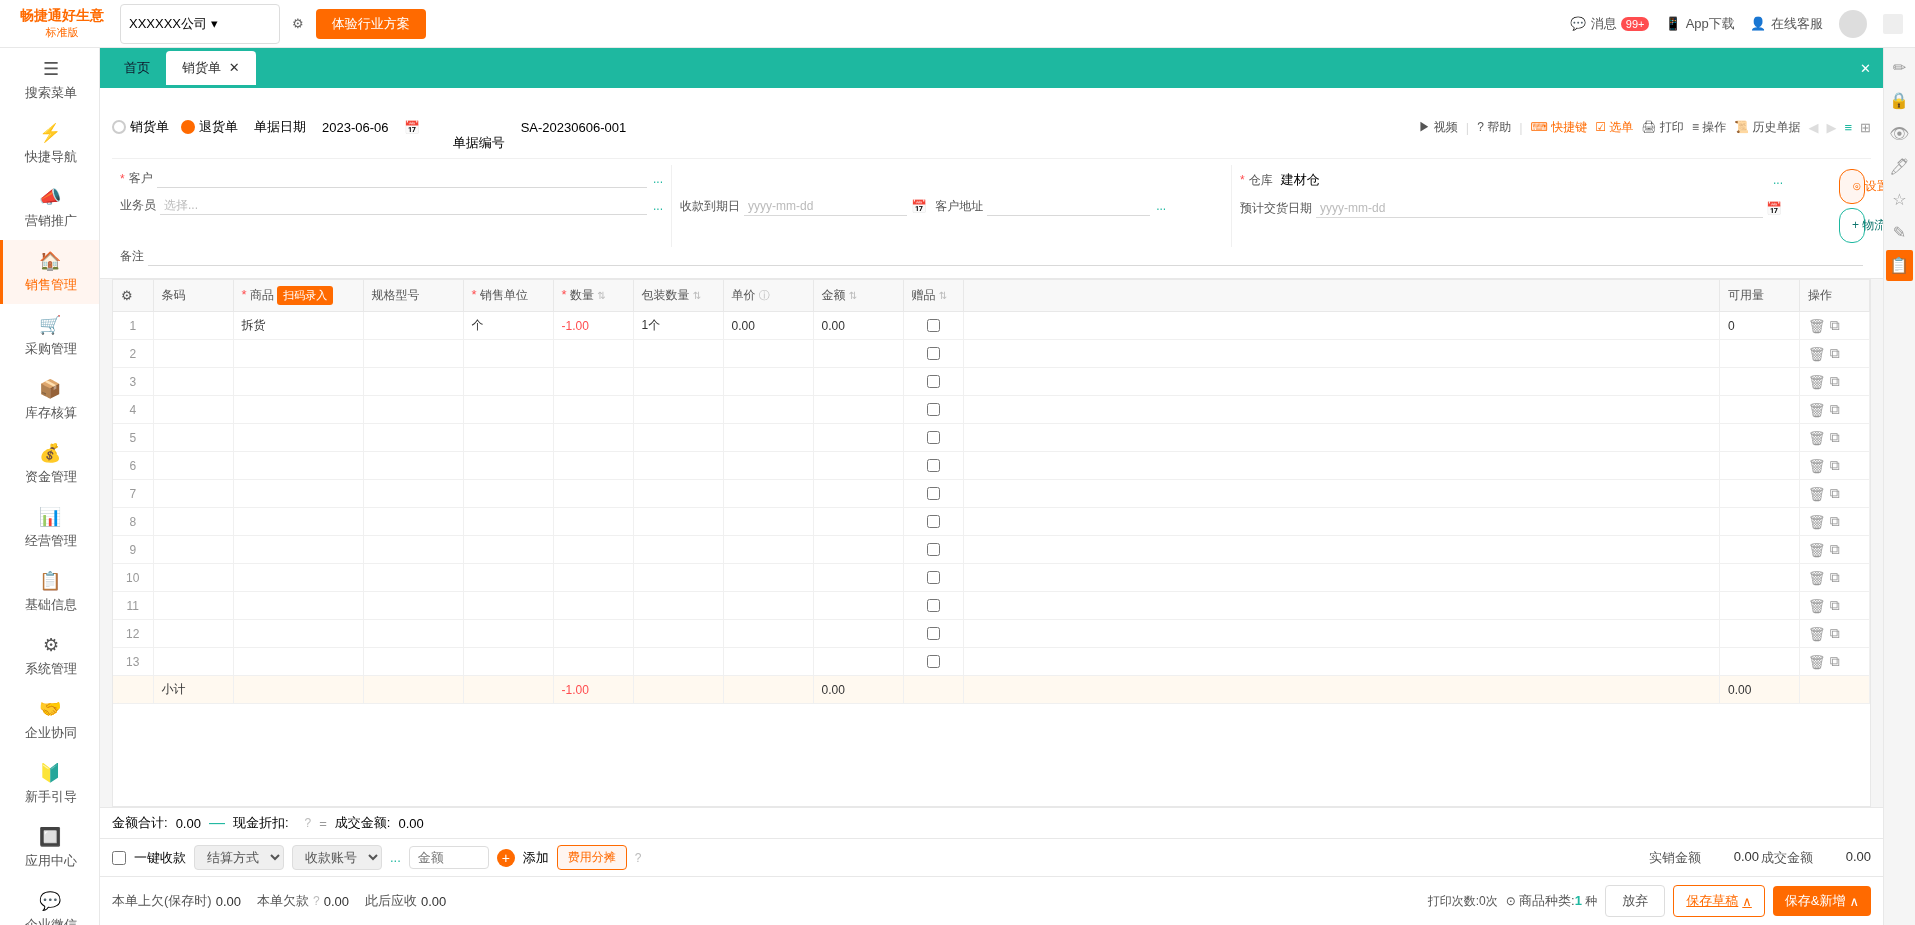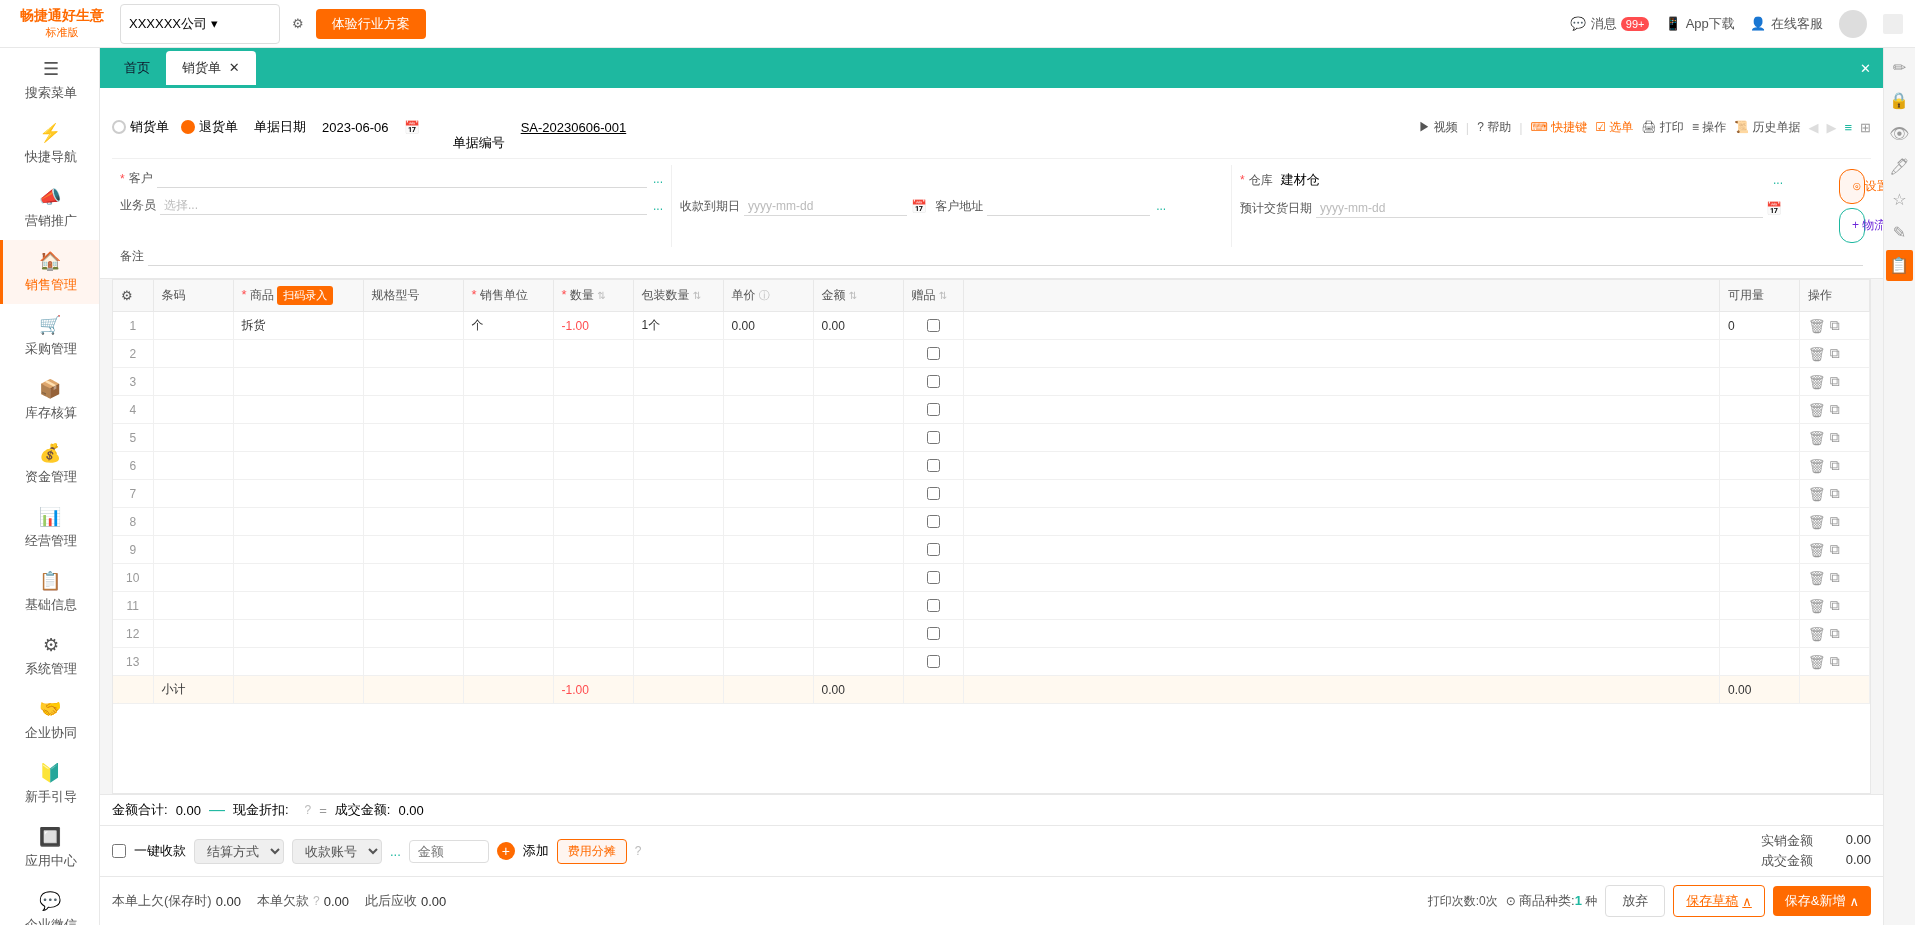--- a/index.html
+++ b/index.html
@@ -59,21 +59,21 @@
     .radio-dot { width: 14px; height: 14px; border-radius: 50%; border: 2px solid #ccc; }
     .radio-dot.active { border-color: #ff6a00; background: #ff6a00; }
     .doc-info { display: flex; gap: 16px; align-items: center; }
     .doc-actions { margin-left: auto; display: flex; gap: 8px; align-items: center; }
     .doc-action-btn { display: flex; align-items: center; gap: 2px; cursor: pointer; color: #555; font-size: 12px; }
     .doc-action-btn.orange { color: #ff6a00; }
     .right-btn {
       padding: 8px 12px; border-radius: 12px; cursor: pointer; font-size: 12px; white-space: nowrap; margin-left: 40px;
     }
     .right-btn.settings { border: 1px solid #ff6a00; color: #ff6a00; background: #fff5f0; }
-    .right-btn.logistics { border: 1px solid #1eb8a0; color: #6d28d9; background: #fff; }
+    .right-btn.logistics { border: 1px solid #1eb8a0; color: #0f766e; background: #fff; }
 
     
     .table-container { flex: 1; overflow-y: auto; background: #fff; margin: 0 12px; border: 1px solid #e8e8e8; }
     table { width: 100%; border-collapse: collapse; }
     th {
       background: #f8f8f8; border-bottom: 1px solid #e8e8e8; border-right: 1px solid #e8e8e8;
       padding: 6px 8px; font-weight: 500; color: #555; text-align: left; white-space: nowrap;
       position: sticky; top: 0; z-index: 2; font-size: 12px;
     }
     td {
@@ -105,21 +105,21 @@
     .pay-checkbox { width: 14px; height: 14px; }
     .pay-btn {
       border: 1px solid #ff6a00; color: #ff6a00; background: #fff;
       border-radius: 4px; padding: 3px 10px; cursor: pointer; font-size: 12px;
     }
     .pay-btn.active { background: #fff5f0; }
     .add-btn {
       width: 18px; height: 18px; border-radius: 50%; background: #ff6a00;
       color: #fff; border: none; cursor: pointer; font-size: 14px; line-height: 18px; text-align: center;
     }
-    .pay-right { margin-left: auto; display: flex; flex-direction: column; align-items: flex-start; gap: 2px; }
+    .pay-right { margin-left: auto; display: flex; align-items: flex-start; gap: 2px; }
     .pay-right-item { display: flex; gap: 8px; font-size: 12px; }
     .pay-right-label { color: #555; }
     .pay-right-val { color: #333; min-width: 50px; text-align: right; }
 
     
     .bottom-bar {
       display: flex; align-items: center; background: #fff; border-top: 1px solid #e8e8e8;
       padding: 8px 12px; gap: 16px;
     }
     .bottom-stat { display: flex; align-items: center; gap: 4px; font-size: 12px; }
@@ -278,21 +278,21 @@
           <label class="radio-item">
             <div class="radio-dot active"></div>
             <span>退货单</span>
           </label>
         </div>
         <div class="doc-info">
           <span>单据日期</span>
           <span style="font-weight:500;">2023-06-06</span>
           <span style="color:#1eb8a0;cursor:pointer;">📅</span>
           <span style="margin-left:16px;margin-top:32px;">单据编号</span>
-          <span style="font-weight:500;text-decoration:underline;">SA-20230606-001</span>
+          <span style="font-weight:500;">SA-20230606-001</span>
         </div>
         <div class="doc-actions">
           <span class="doc-action-btn">▶ 视频</span>
           <span style="color:#ddd;">|</span>
           <span class="doc-action-btn">? 帮助</span>
           <span style="color:#ddd;">|</span>
           <span class="doc-action-btn orange">⌨ 快捷键</span>
           <span class="doc-action-btn orange">☑ 选单</span>
           <span class="doc-action-btn">🖨 打印</span>
           <span class="doc-action-btn">≡ 操作</span>

